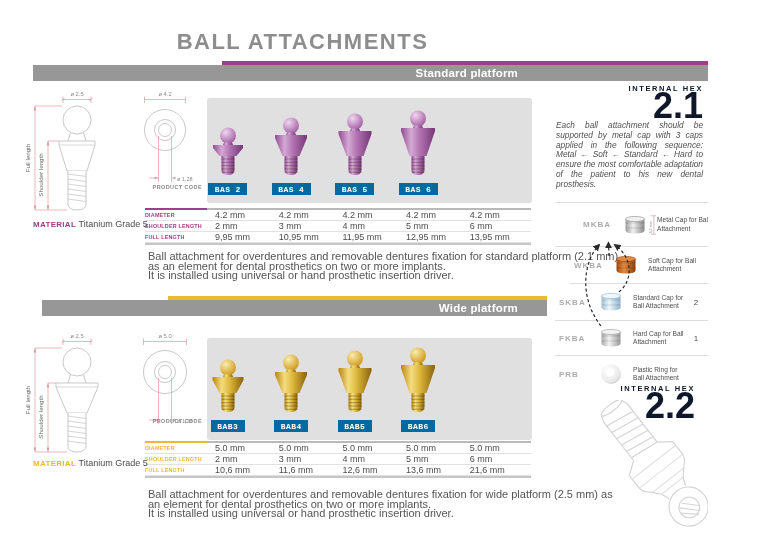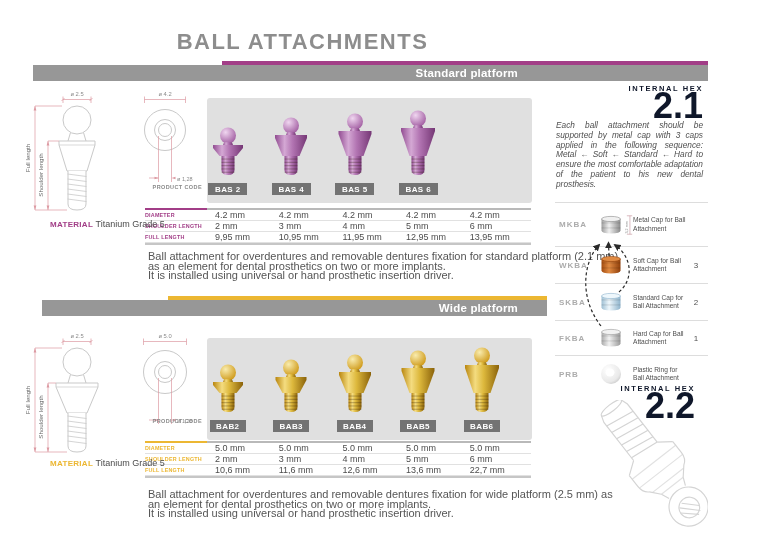--- a/index.html
+++ b/index.html
@@ -8,31 +8,31 @@
   .abs{position:absolute;}
   .page-title{left:30px;top:29px;width:545px;text-align:center;font-size:22px;font-weight:bold;
         letter-spacing:1.5px;color:#8d8d8d;}
   .accent{height:4px;}
   .graybar{height:16px;background:#979797;}
   .banner-label{left:0;width:518px;height:16px;line-height:16px;text-align:right;color:#fff;
         font-size:11.5px;font-weight:bold;letter-spacing:.2px;}
   .product-box{background:#e0e0e0;border-radius:3px;}
   .products-row{display:flex;align-items:flex-end;box-sizing:border-box;padding-bottom:6px;}
   .product-cell{width:63.5px;display:flex;flex-direction:column;align-items:center;justify-content:flex-end;}
-  .code-chip{margin-top:6px;background:#737373;color:#fff;font-size:8px;font-weight:bold;
-        letter-spacing:.4px;padding:1.5px 6.5px;white-space:nowrap;}
+  .code-chip{margin-top:6px;background:#0369a1;color:#fff;font-size:8px;font-weight:bold;
+        letter-spacing:.4px;padding:1.5px 6.5px;white-space:nowrap;font-family:Liberation Mono, monospace;}
   .pcode{font-size:5.5px;line-height:6.5px;color:#8a8a8a;text-align:right;letter-spacing:.4px;font-weight:bold;}
   .spec-row{display:grid;grid-template-columns:67px repeat(5,63.7px);height:10px;align-items:center;
         border-bottom:1px solid #e1e1e1;}
   .spec-row:last-of-type{border-bottom:none;}
   .spec-label{font-size:5.4px;font-weight:bold;letter-spacing:.2px;}
   .spec-val{font-size:9px;color:#4c4c4c;padding-left:3px;white-space:nowrap;}
   .spec-bottom{height:2px;background:#c6c6c6;}
   .material-line{font-size:9px;color:#4c4c4c;white-space:nowrap;}
-  .material-label{font-weight:bold;font-size:8px;letter-spacing:.3px;margin-left:17px;}
+  .material-label{font-weight:bold;font-size:8px;letter-spacing:.3px;}
   .desc-line{font-size:11px;line-height:9.5px;color:#555;white-space:nowrap;}
   .hexblock{text-align:right;color:#0f172a;}
   .hexlabel{font-size:7.5px;font-weight:bold;letter-spacing:1.6px;}
   .hexval{font-size:36px;font-weight:bold;line-height:26px;}
   .side-note{font-size:8.3px;line-height:9.8px;color:#4f4f4f;text-align:justify;font-style:italic;}
   .cap-row{display:flex;align-items:center;}
   .cap-sep{border-bottom:1px solid #ddd;}
   .cap-code{width:40px;padding-left:4px;font-size:8px;font-weight:bold;letter-spacing:1px;color:#acacac;}
   .cap-img{width:24px;display:flex;align-items:center;}
   .cap-dim{width:10px;display:flex;align-items:center;}
@@ -241,34 +241,20 @@
         <circle cx="150" cy="44" r="10.5" fill="none" stroke="#c9c9c9" stroke-width="1"></circle>
         <circle cx="150" cy="44" r="6.5" fill="none" stroke="#c9c9c9" stroke-width="1"></circle>
         <path d="M143.5,50 L143.5,96 M156.5,50 L156.5,96 M134,92 L143.5,92" stroke="#dc9aa2" stroke-width="0.7" fill="none"></path>
         <path d="M143.5,92 L139.5,90.8 L139.5,93.2 Z M156.5,92 L160.5,90.8 L160.5,93.2 Z" fill="#dc9aa2"></path>
         <text x="162" y="94.5" font-size="5.5" fill="#8a8a8a">ø 1,28</text>
       </svg></div>
 
   <div class="abs product-box" style="left:207px;top:338px;width:325px;height:102px;"></div>
   <div class="abs products-row" style="left:196px;top:340px;width:322px;height:98px;">
       <div class="product-cell">
-        <svg width="56" height="51" viewBox="0 0 56 51">
-        <circle cx="28" cy="9.5" r="8" fill="url(#ball-gold)"></circle>
-        <path d="M24,16.2 L32,16.2 L33,19 L23,19 Z" fill="url(#body-gold)"></path>
-        <path d="M13,19 L43,19 L43,22 L36.5,30 L19.5,30 L13,22 Z" fill="url(#body-gold)"></path>
-        <path d="M21.5,30 L34.5,30 L34.5,44 Q34.5,49 28,49 Q21.5,49 21.5,44 Z" fill="url(#body-gold)"></path>
-        <rect x="21.5" y="32.5" width="13" height="1.1" fill="rgba(40,20,0,0.28)"></rect>
-          <rect x="21.5" y="35.8" width="13" height="1.1" fill="rgba(40,20,0,0.28)"></rect>
-          <rect x="21.5" y="39.1" width="13" height="1.1" fill="rgba(40,20,0,0.28)"></rect>
-          <rect x="21.5" y="42.4" width="13" height="1.1" fill="rgba(40,20,0,0.28)"></rect>
-          <rect x="21.5" y="45.7" width="13" height="1.1" fill="rgba(40,20,0,0.28)"></rect>
-      </svg>
-      <div class="code-chip">BAB2</div>
-      </div>
-      <div class="product-cell">
         <svg width="56" height="56" viewBox="0 0 56 56">
         <circle cx="28" cy="9.5" r="8" fill="url(#ball-gold)"></circle>
         <path d="M24,16.2 L32,16.2 L33,19 L23,19 Z" fill="url(#body-gold)"></path>
         <path d="M12.5,19 L43.5,19 L43.5,22 L36.5,35 L19.5,35 L12.5,22 Z" fill="url(#body-gold)"></path>
         <path d="M21.5,35 L34.5,35 L34.5,49 Q34.5,54 28,54 Q21.5,54 21.5,49 Z" fill="url(#body-gold)"></path>
         <rect x="21.5" y="37.5" width="13" height="1.1" fill="rgba(40,20,0,0.28)"></rect>
           <rect x="21.5" y="40.8" width="13" height="1.1" fill="rgba(40,20,0,0.28)"></rect>
           <rect x="21.5" y="44.1" width="13" height="1.1" fill="rgba(40,20,0,0.28)"></rect>
           <rect x="21.5" y="47.4" width="13" height="1.1" fill="rgba(40,20,0,0.28)"></rect>
           <rect x="21.5" y="50.7" width="13" height="1.1" fill="rgba(40,20,0,0.28)"></rect>
@@ -337,42 +323,42 @@
         <span class="spec-val">4 mm</span>
         <span class="spec-val">5 mm</span>
         <span class="spec-val">6 mm</span>
       </div>
       <div class="spec-row">
         <span class="spec-label" style="color: rgb(236, 183, 50);">FULL LENGTH</span>
         <span class="spec-val">10,6 mm</span>
         <span class="spec-val">11,6 mm</span>
         <span class="spec-val">12,6 mm</span>
         <span class="spec-val">13,6 mm</span>
-        <span class="spec-val">22,7 mm</span>
+        <span class="spec-val">21,6 mm</span>
       </div>
       <div class="spec-bottom"></div>
     </div>
   <div class="abs material-line" style="left:33px;top:458px;">
     <span class="material-label" style="color:#ecb732;">MATERIAL</span>
     <span>Titanium Grade 5</span>
   </div>
   <div class="abs" style="left:148px;top:490px;">
       <div class="desc-line">Ball attachment for overdentures and removable dentures fixation for wide platform (2.5 mm) as</div>
       <div class="desc-line">an element for dental prosthetics on two or more implants.</div>
       <div class="desc-line">It is installed using universal or hand prosthetic insertion driver.</div>
     </div>
 
   <div class="abs hexblock" style="left:555px;top:84px;width:148px;">
     <div class="hexlabel">INTERNAL HEX</div>
     <div class="hexval">2.1</div>
   </div>
   <div class="abs side-note" style="left:556px;top:121px;width:147px;">Each ball attachment should be supported by metal cap with 3 caps applied in the following sequence: Metal ← Soft ← Standard ← Hard to ensure the most comfortable adaptation of the patient to his new dental prosthesis.</div>
 
   <div class="abs" style="left:555px;top:202px;width:196px;border-top:1px solid #ddd;">
-      <div class="cap-row cap-sep" style="height: 43px;">
+      <div class="cap-row cap-sep" style="height: 43px; justify-content: center;">
         <span class="cap-code">MKBA</span>
      <span class="cap-img">
           <svg width="24" height="20" viewBox="0 0 24 20">
     <defs>
               <linearGradient id="cg0" x1="0" y1="0" x2="1" y2="0">
       <stop offset="0" stop-color="#9e9e9e"></stop>
                 <stop offset=".4" stop-color="#f0f0f0"></stop>
                 <stop offset="1" stop-color="#8a8a8a"></stop>
     </linearGradient>
             </defs>
@@ -386,21 +372,21 @@
           <svg width="13" height="30" viewBox="0 0 13 30">
     <line x1="9" y1="3" x2="9" y2="27" stroke="#c49199" stroke-width="0.8"></line>
     <line x1="5" y1="3" x2="12" y2="3" stroke="#c49199" stroke-width="0.8"></line>
     <line x1="5" y1="27" x2="12" y2="27" stroke="#c49199" stroke-width="0.8"></line>
     <text x="-26" y="6" transform="rotate(-90)" font-size="4.8" fill="#8a8a8a" font-family="Liberation Sans, sans-serif">3,2 mm</text>
   </svg>
         </span>
      <span class="cap-name">Metal Cap for Ball Attachment</span>
      <span class="cap-order"></span>
       </div>
-      <div class="cap-row cap-sep" style="height: 36px;">
+      <div class="cap-row cap-sep" style="height: 36px; margin-left: 15px;">
         <span class="cap-code">WKBA</span>
      <span class="cap-img">
           <svg width="24" height="20" viewBox="0 0 24 20">
     <defs>
               <linearGradient id="cg1" x1="0" y1="0" x2="1" y2="0">
       <stop offset="0" stop-color="#a34c10"></stop>
                 <stop offset=".4" stop-color="#e08a42"></stop>
                 <stop offset="1" stop-color="#8f3f0a"></stop>
     </linearGradient>
             </defs>

